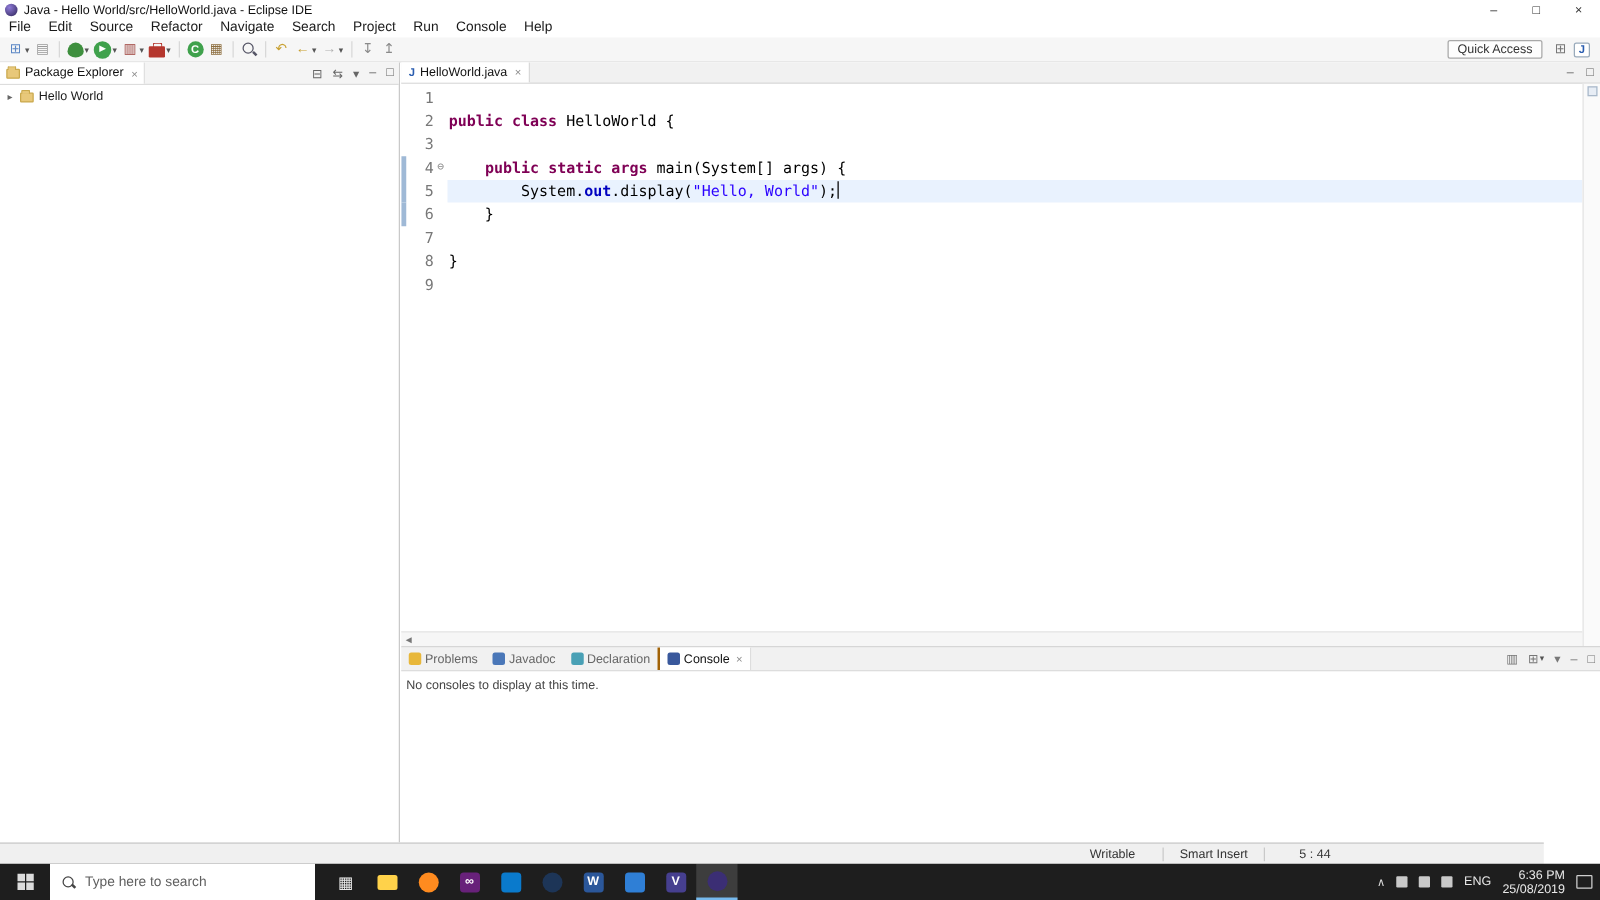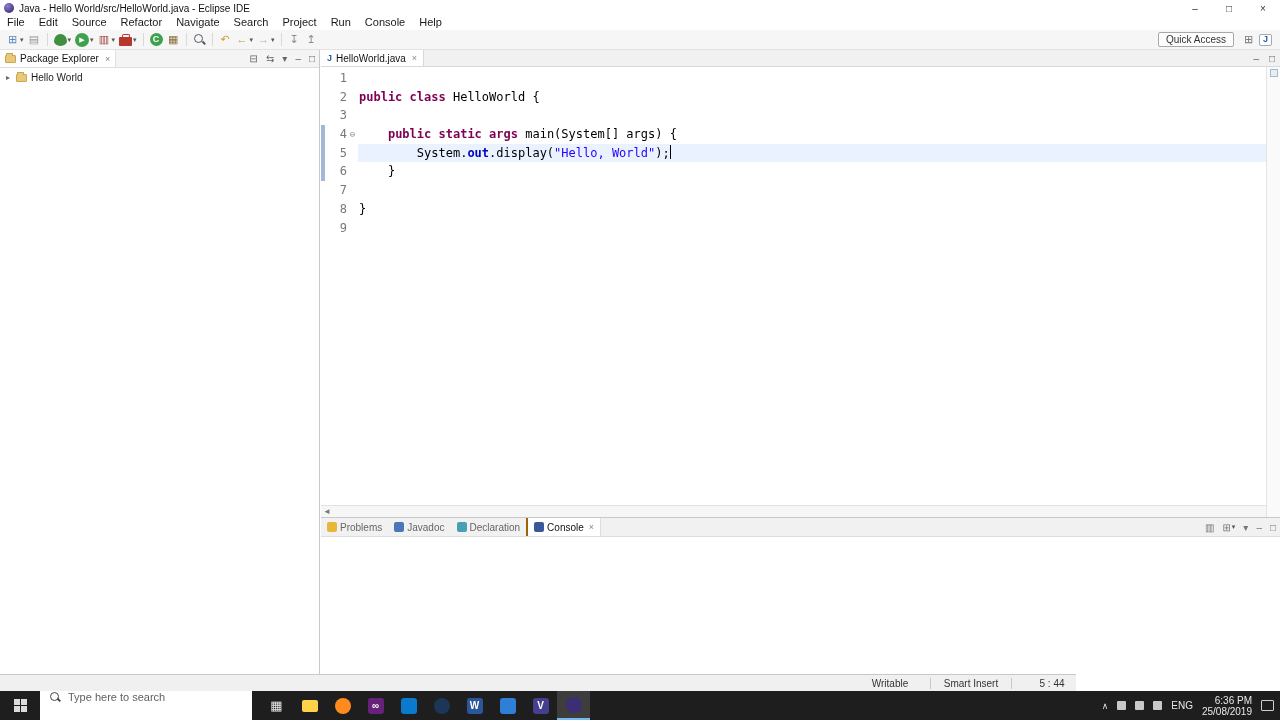--- a/index.html
+++ b/index.html
@@ -68,30 +68,30 @@
 .console{position:absolute;top:517px;left:321px;width:959px;height:157px;background:#fff;border-top:1px solid #c9c9c9}
 .console-tabs{height:19px;background:#f1f1f1;border-bottom:1px solid #ddd;display:flex;align-items:center;font-size:10px;color:#666}
 .ct{display:flex;align-items:center;padding:0 6px;height:100%;gap:3px}
 .ct.active{background:#fff;color:#111;border-left:2px solid #a16207;border-right:1px solid #ddd}
 .ct-ic{width:10px;height:10px;border-radius:2px;flex:0 0 auto}
 .console-actions{margin-left:auto;display:flex;align-items:center;color:#777}
 .console-actions .ca{display:inline-flex;align-items:center;padding:0 4px;font-size:10px}
 .ca .tb-chev{font-size:7px}
 .console-msg{font-size:10px;color:#444;padding:6px 4px}
 
-.statusbar{position:absolute;top:674px;left:0;width:1076px;height:17px;background:#f0f0f0;border-top:1px solid #c9c9c9;display:flex;align-items:center;font-size:10px;color:#333}
+.statusbar{position:absolute;top:674px;left:0;width:1235px;height:17px;background:#f0f0f0;border-top:1px solid #c9c9c9;display:flex;align-items:center;font-size:10px;color:#333}
 .sb-spacer{width:850px;flex:0 0 auto}
 .sb-seg{width:80px;text-align:center;flex:0 0 auto}
 .sb-sep{width:1px;height:11px;background:#c9c9c9;flex:0 0 auto}
 
 .taskbar{position:absolute;top:691px;left:0;width:1280px;height:29px;background:#1e1e1e;display:flex;align-items:stretch;color:#e8e8e8}
 .start{width:40px;display:flex;align-items:center;justify-content:center}
 .winlogo{display:grid;grid-template-columns:6px 6px;grid-template-rows:6px 6px;gap:1px}
 .winlogo i{background:#dcdcdc}
-.searchbox{width:212px;background:#fff;display:flex;align-items:flex-start;gap:7px;padding-left:9px}
+.searchbox{width:212px;background:#fff;display:flex;align-items:center;gap:7px;padding-left:9px}
 .mag{position:relative;width:12px;height:12px;flex:0 0 auto}
 .mag::before{content:"";position:absolute;left:1px;top:1px;width:7px;height:7px;border:1.5px solid #444;border-radius:50%}
 .mag::after{content:"";position:absolute;left:8px;top:8px;width:4px;height:1.5px;background:#444;transform:rotate(45deg)}
 .ph{color:#5f5f5f;font-size:11px}
 .apps{display:flex;align-items:stretch;margin-left:8px}
 .tk-app{width:33px;display:flex;align-items:center;justify-content:center}
 .tk-app.active{background:rgba(255,255,255,.14);border-bottom:2px solid #76b9ed}
 .tk-ic{width:16px;height:16px;border-radius:3px;display:flex;align-items:center;justify-content:center;color:#fff;font-size:10px;font-weight:bold}
 .tk-ic.circle{border-radius:50%}
 .tk-ic.folder{height:12px;border-radius:2px;position:relative}
@@ -330,20 +330,21 @@
           <span>▾</span>
         </span>
         <span class="ca">
           <span>–</span>
         </span>
         <span class="ca">
           <span>□</span>
         </span>
       </div>
   </div>
+  <div class="console-msg">No consoles to display at this time.</div>
 </div>
 
 <div class="statusbar">
   <span class="sb-spacer"></span>
   <span class="sb-seg">Writable</span>
   <span class="sb-sep"></span>
   <span class="sb-seg">Smart Insert</span>
   <span class="sb-sep"></span>
   <span class="sb-seg">5 : 44</span>
 </div>

